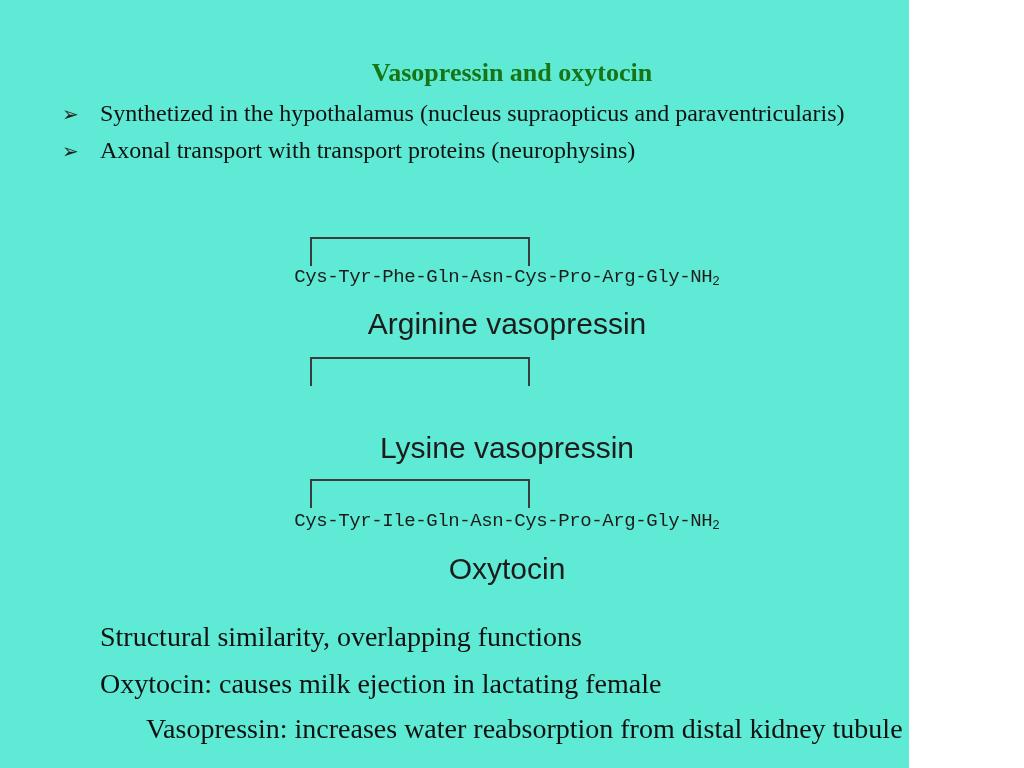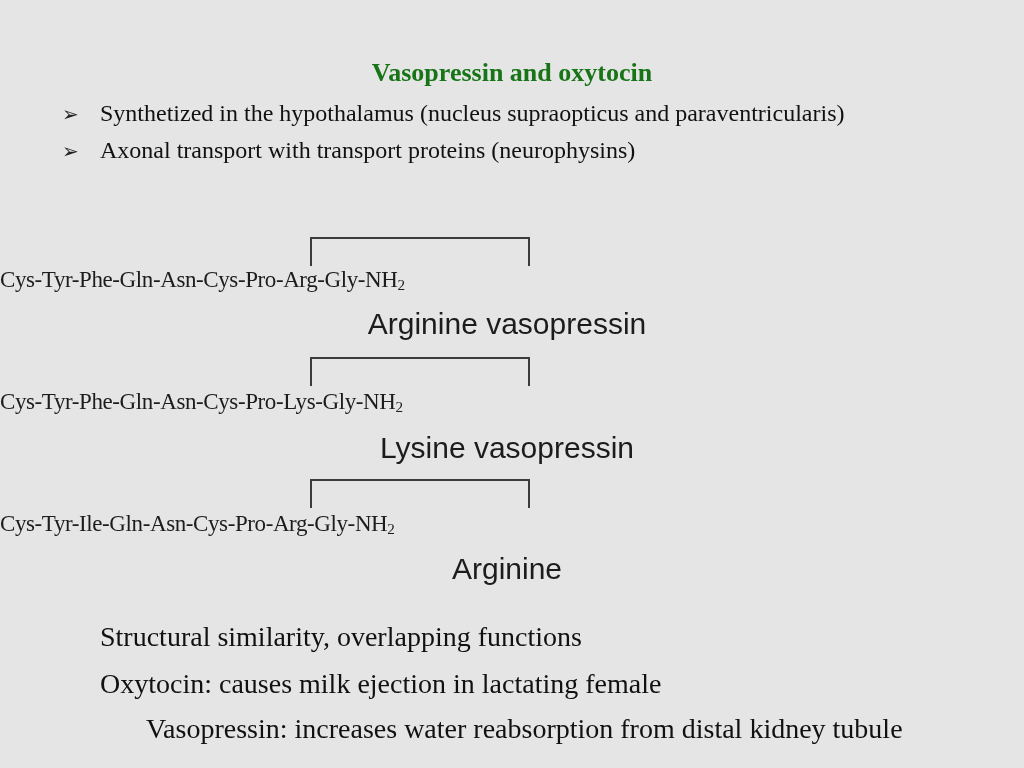--- a/index.html
+++ b/index.html
@@ -1,20 +1,20 @@
 <!DOCTYPE html>
 <html><head>
 <meta charset="utf-8">
 <style>
   html, body { margin: 0; padding: 0; background: #ffffff; }
   .slide {
     position: relative;
-    width: 1024px;
+    width: 909px;
     height: 768px;
-    background: #e5e5e5;
+    background: #5eead4;
     overflow: hidden;
     font-family: "Liberation Serif", serif;
     color: #111111;
   }
   .slide-title {
     position: absolute;
     top: 58px;
     left: 0;
     width: 1024px;
     text-align: center;
@@ -53,22 +53,23 @@
     border-left: 2px solid #3c3c3c;
     border-right: 2px solid #3c3c3c;
   }
   .bracket.k1 { top: 237px; }
   .bracket.k2 { top: 357px; }
   .bracket.k3 { top: 479px; }
   .pep-seq {
     position: absolute;
     left: 0;
     width: 1014px;
-    font-family: Liberation Serif, serif;
-    font-size: 23px;
+    text-align: center;
+    font-family: Liberation Mono, monospace;
+    font-size: 19px;
     line-height: 1;
     letter-spacing: -0.4px;
     color: #1c1c1c;
     white-space: nowrap;
   }
   .pep-seq sub {
     font-size: 0.66em;
     vertical-align: -0.22em;
     letter-spacing: 0;
   }
@@ -115,28 +116,25 @@
     <span class="bullet-marker">➢</span><span>Synthetized in the hypothalamus (nucleus supraopticus and paraventricularis)</span>
   </div>
 
   <div class="bracket k1"></div>
   <div class="pep-seq s1">
     <span>Cys-Tyr-Phe-Gln-Asn-Cys-Pro-Arg-Gly-NH</span><sub>2</sub>
   </div>
   <div class="pep-caption c1">Arginine vasopressin</div>
 
   <div class="bracket k2"></div>
-  <div class="pep-seq s2">
-    <span>Cys-Tyr-Phe-Gln-Asn-Cys-Pro-Lys-Gly-NH</span><sub>2</sub>
-  </div>
   <div class="pep-caption c2">Lysine vasopressin</div>
 
   <div class="bracket k3"></div>
   <div class="pep-seq s3">
     <span>Cys-Tyr-Ile-Gln-Asn-Cys-Pro-Arg-Gly-NH</span><sub>2</sub>
   </div>
-  <div class="pep-caption c3">Arginine</div>
+  <div class="pep-caption c3">Oxytocin</div>
 
   <div class="note-row n1">Structural similarity, overlapping functions</div>
   <div class="note-row n2">Oxytocin: causes milk ejection in lactating female</div>
   <div class="note-row n3">Vasopressin: increases water reabsorption from distal kidney tubule</div>
 
 </div>
 
 </body></html>

